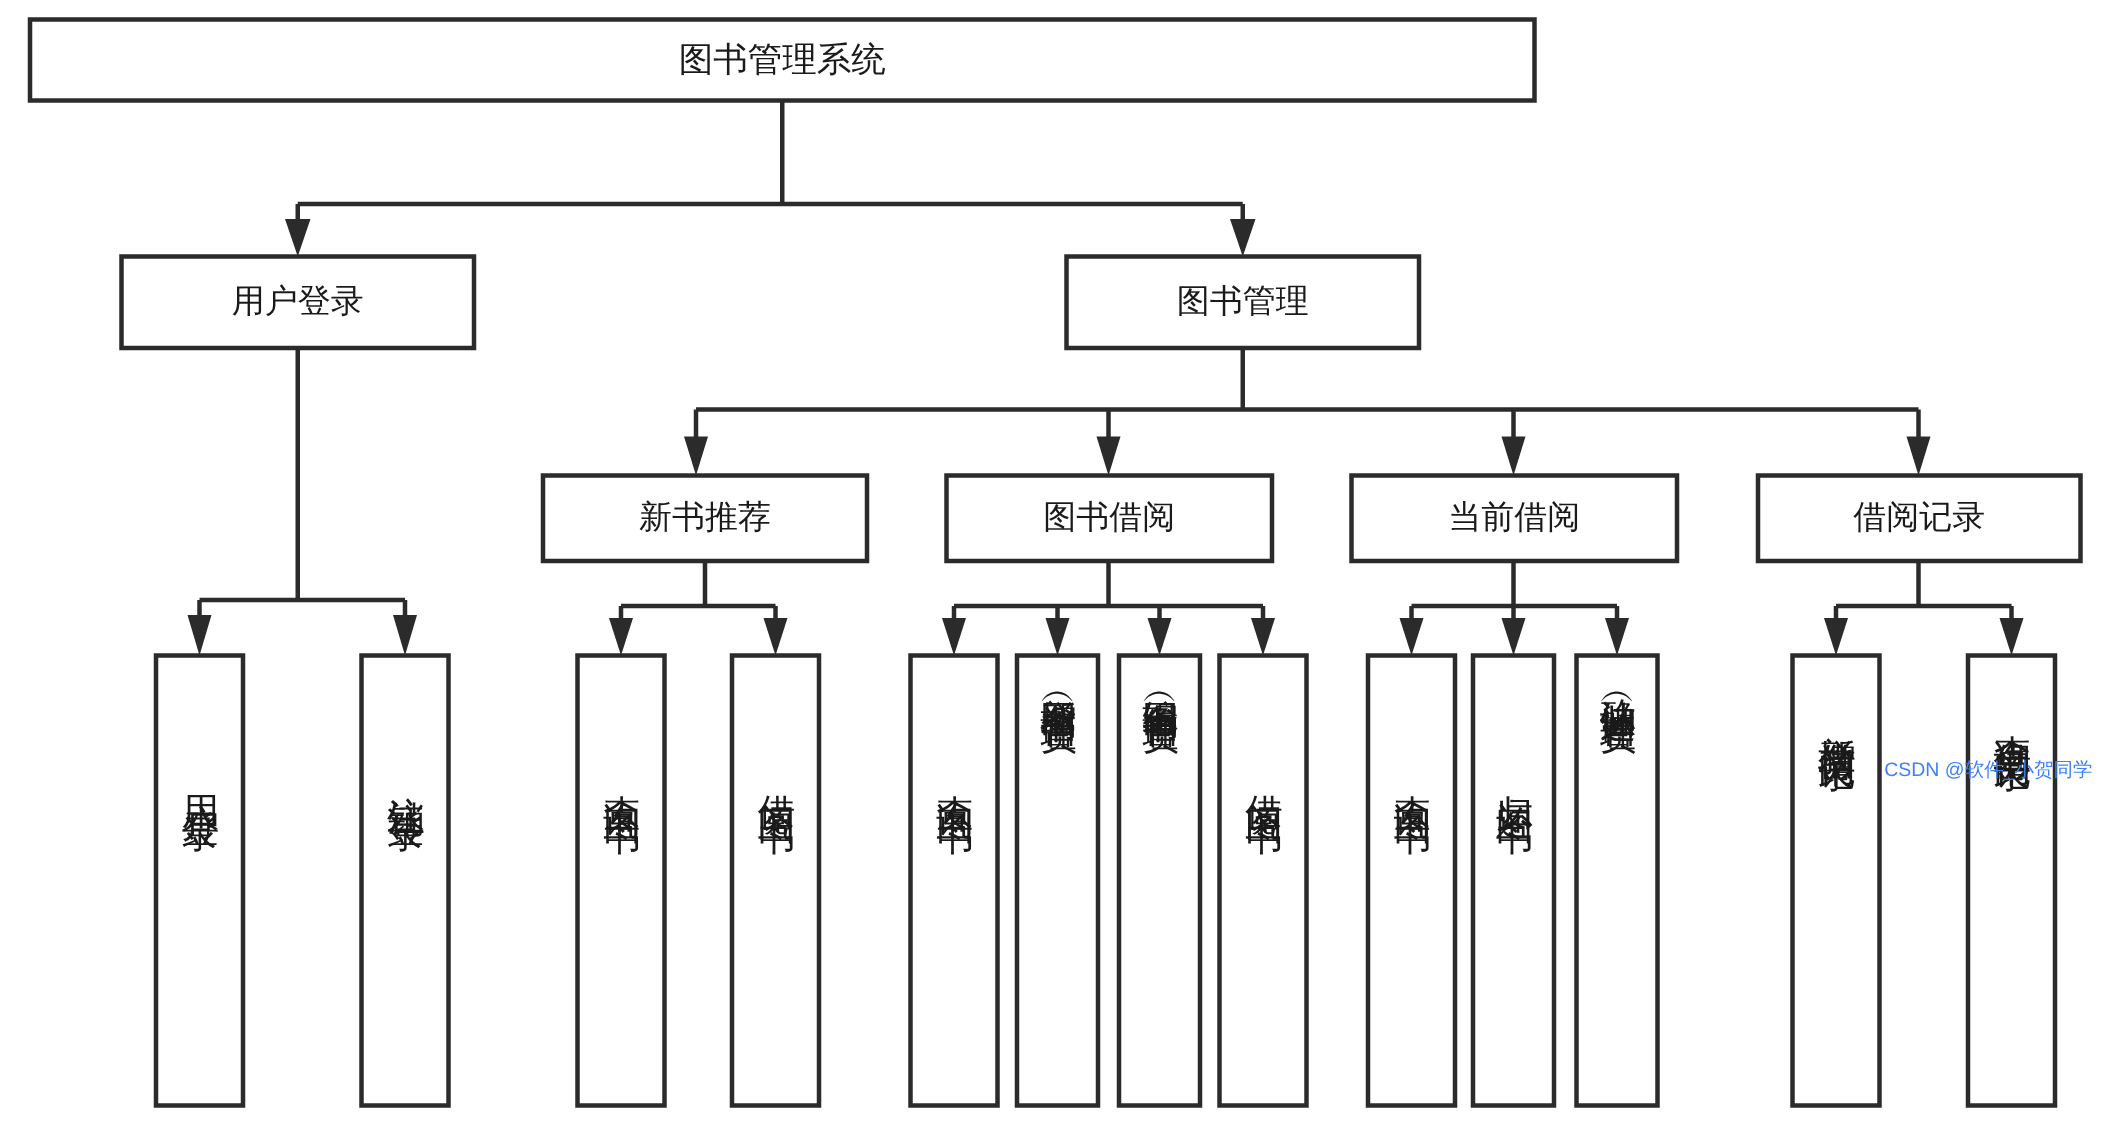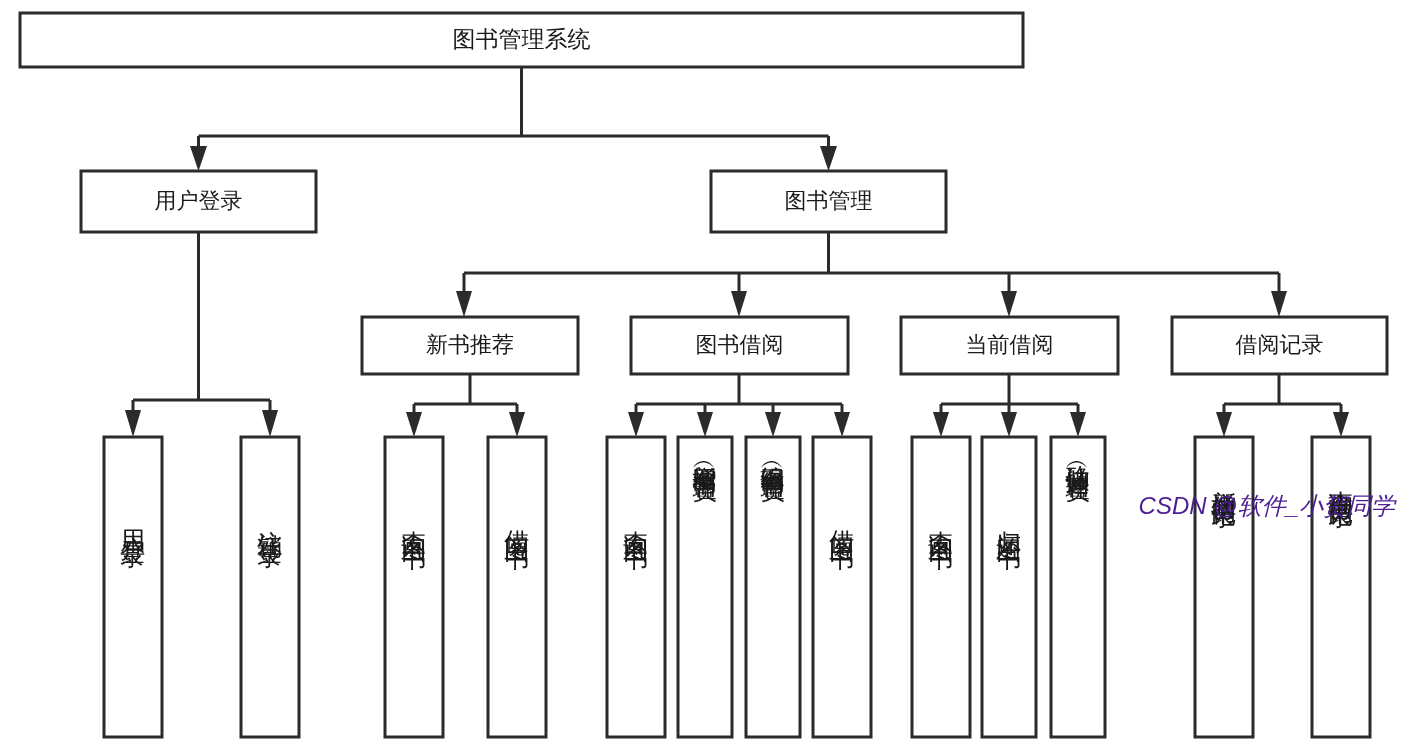--- a/index.html
+++ b/index.html
@@ -61,25 +61,24 @@
     color:#1a1a1a;
     white-space:nowrap;
     transform:translateX(-50%);
     text-align:center;
   }
   .watermark{
     position:absolute;
     right:10px;
     bottom:4px;
     font-family:"Liberation Sans","DejaVu Sans",sans-serif;
-    font-size:24px;
-    color:#4c1d95;
+    font-size:13px;
+    color:#3b82f6;
     white-space:nowrap;
     user-select:none;
-    font-style:italic;
   }
 </style>
 </head>
 <body>
 
 <div id="diagram-root">
 
   <svg id="tree-svg" viewBox="0 0 1405 747" xmlns="http://www.w3.org/2000/svg">
 
     <g>

